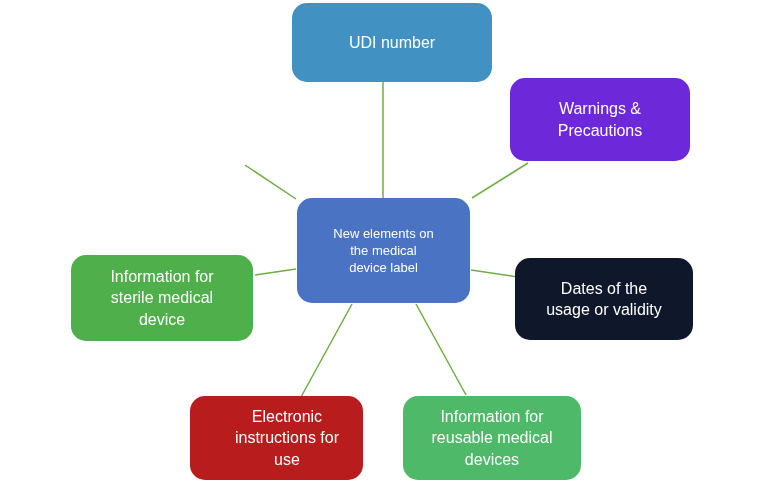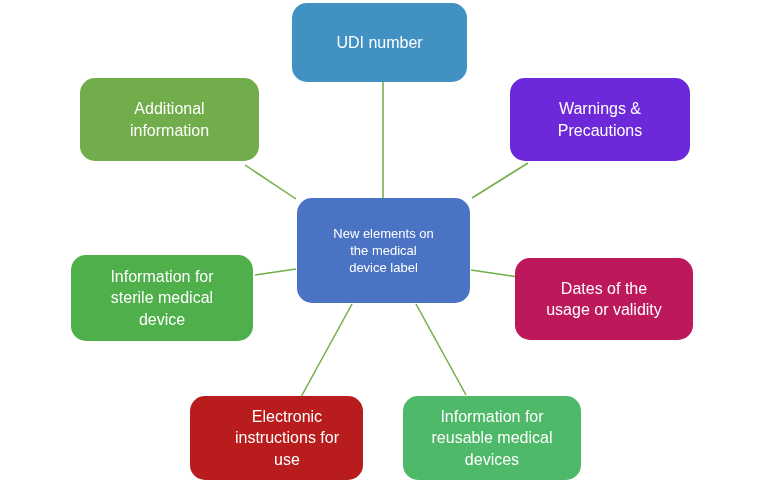--- a/index.html
+++ b/index.html
@@ -27,21 +27,21 @@
     align-items: center;
     justify-content: center;
     text-align: center;
     white-space: pre-line;
     font-size: 16px;
     line-height: 1.32;
     padding: 4px 8px;
     box-sizing: border-box;
   }
   .n-center     { left: 297px; top: 198px; width: 173px; height: 105px; font-size: 13px; }
-  .n-udi        { left: 292px; top:   3px; width: 175px; height:  79px; }
+  .n-udi        { left: 292px; top:   3px; width: 200px; height:  79px; }
   .n-warnings   { left: 510px; top:  78px; width: 180px; height:  83px; }
   .n-additional { left:  80px; top:  78px; width: 179px; height:  83px; }
   .n-dates      { left: 515px; top: 258px; width: 178px; height:  82px; }
   .n-sterile    { left:  71px; top: 255px; width: 182px; height:  86px; }
   .n-electronic { left: 190px; top: 396px; width: 173px; height:  84px; }
   .n-reusable   { left: 403px; top: 396px; width: 178px; height:  84px; }
 </style>
 </head>
 <body>
 
@@ -59,31 +59,29 @@
 
   <div class="node n-center" style="background: rgb(74, 115, 196);">New elements on
 the medical
 device label</div>
 
   <div class="node n-udi" style="background: rgb(65, 146, 194);">UDI number</div>
 
   <div class="node n-warnings" style="background: #6d28d9;">Warnings &amp;
 Precautions</div>
 
-  <div class="node n-dates" style="background: #be185d;">Dates of the
+  <div class="node n-dates" style="background: #0f172a;">Dates of the
 usage or validity</div>
 
   <div class="node n-reusable" style="background: rgb(78, 185, 104);">Information for
 reusable medical
 devices</div>
 
   <div class="node n-electronic" style="background: #b91c1c; padding-left: 29px;">Electronic
 instructions for
 use</div>
 
   <div class="node n-sterile" style="background: rgb(79, 175, 75);">Information for
 sterile medical
 device</div>
 
-  <div class="node n-additional" style="background: rgb(113, 173, 75);">Additional
-information</div>
 
 </div>
 
 </body></html>

